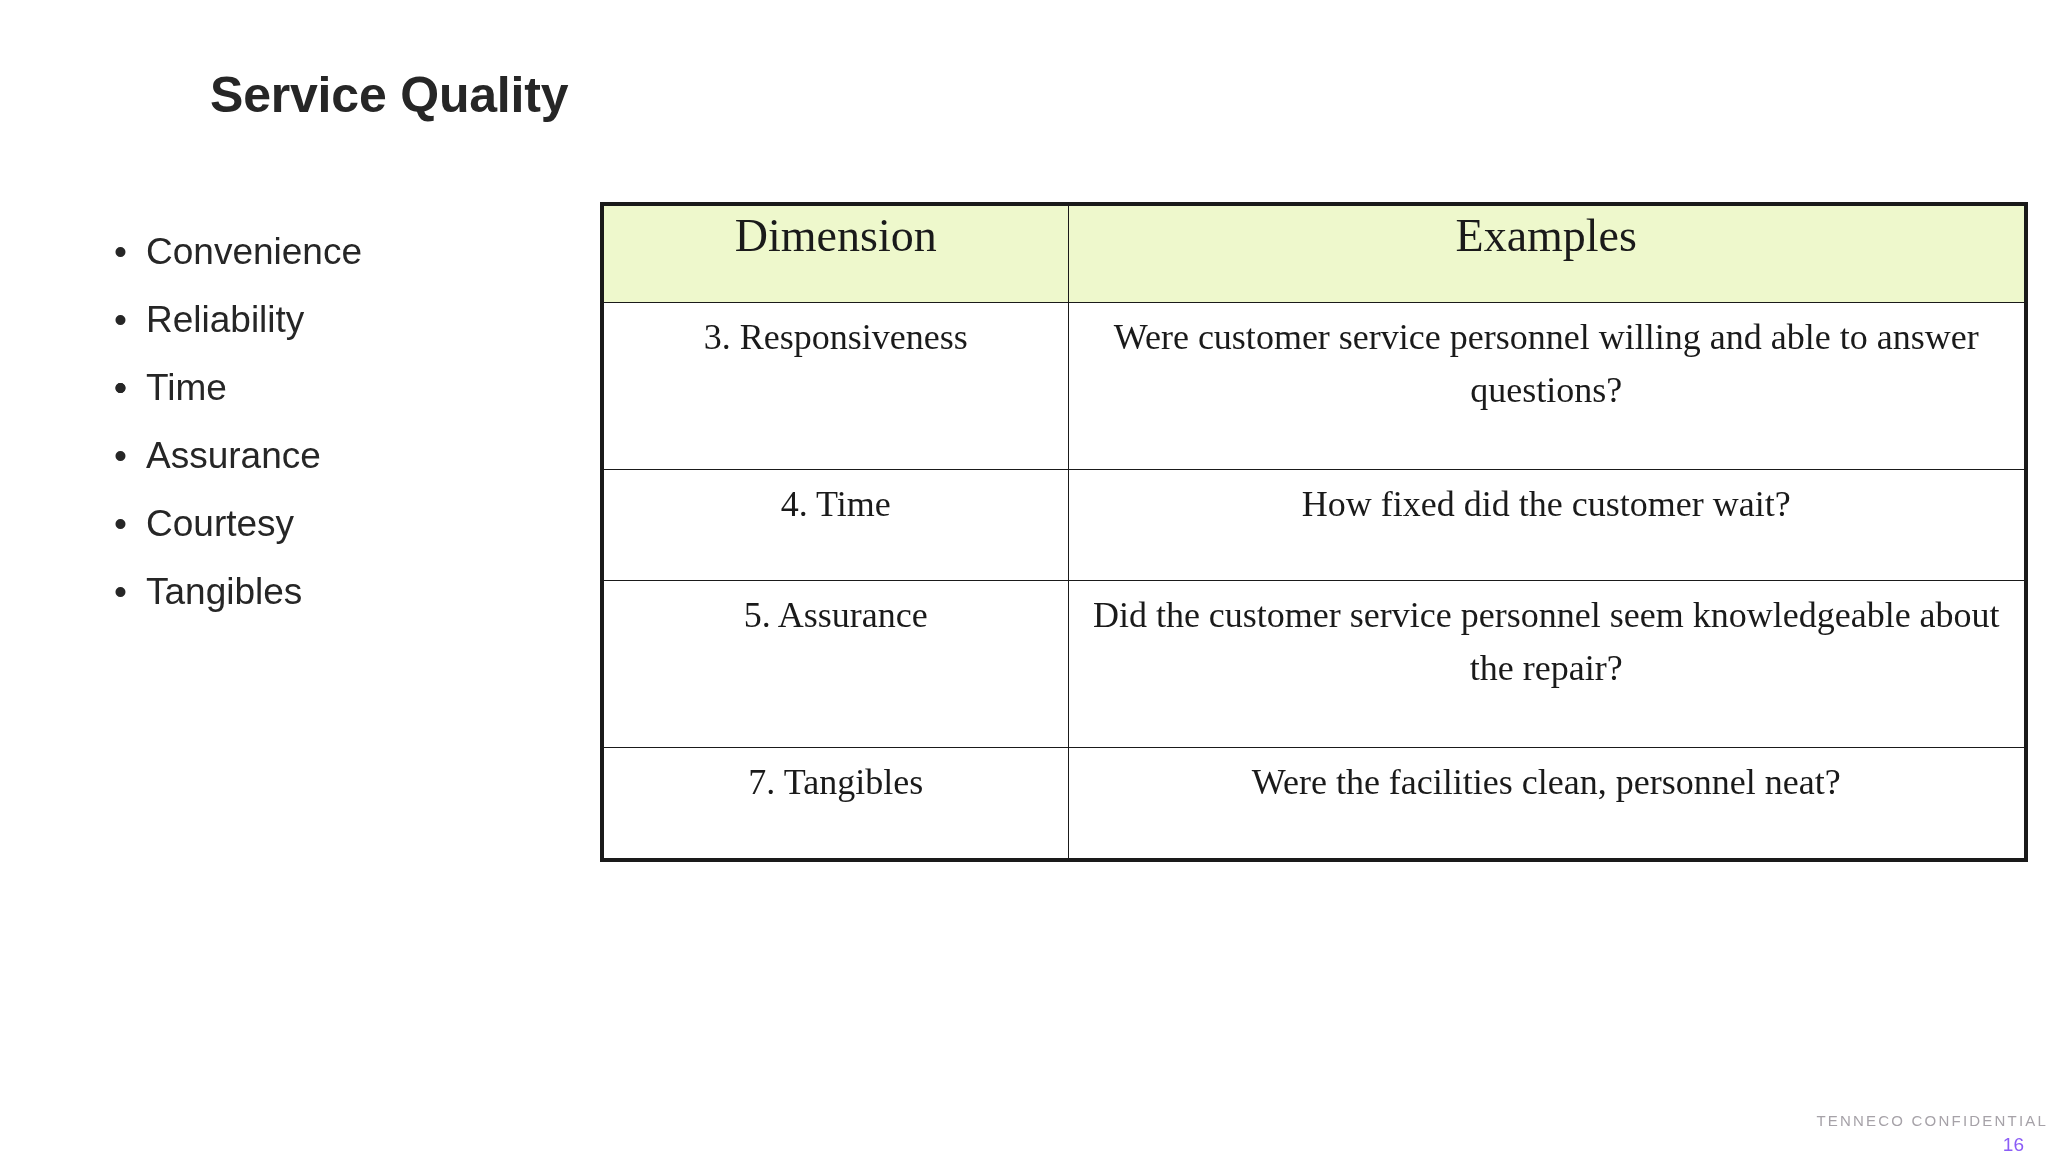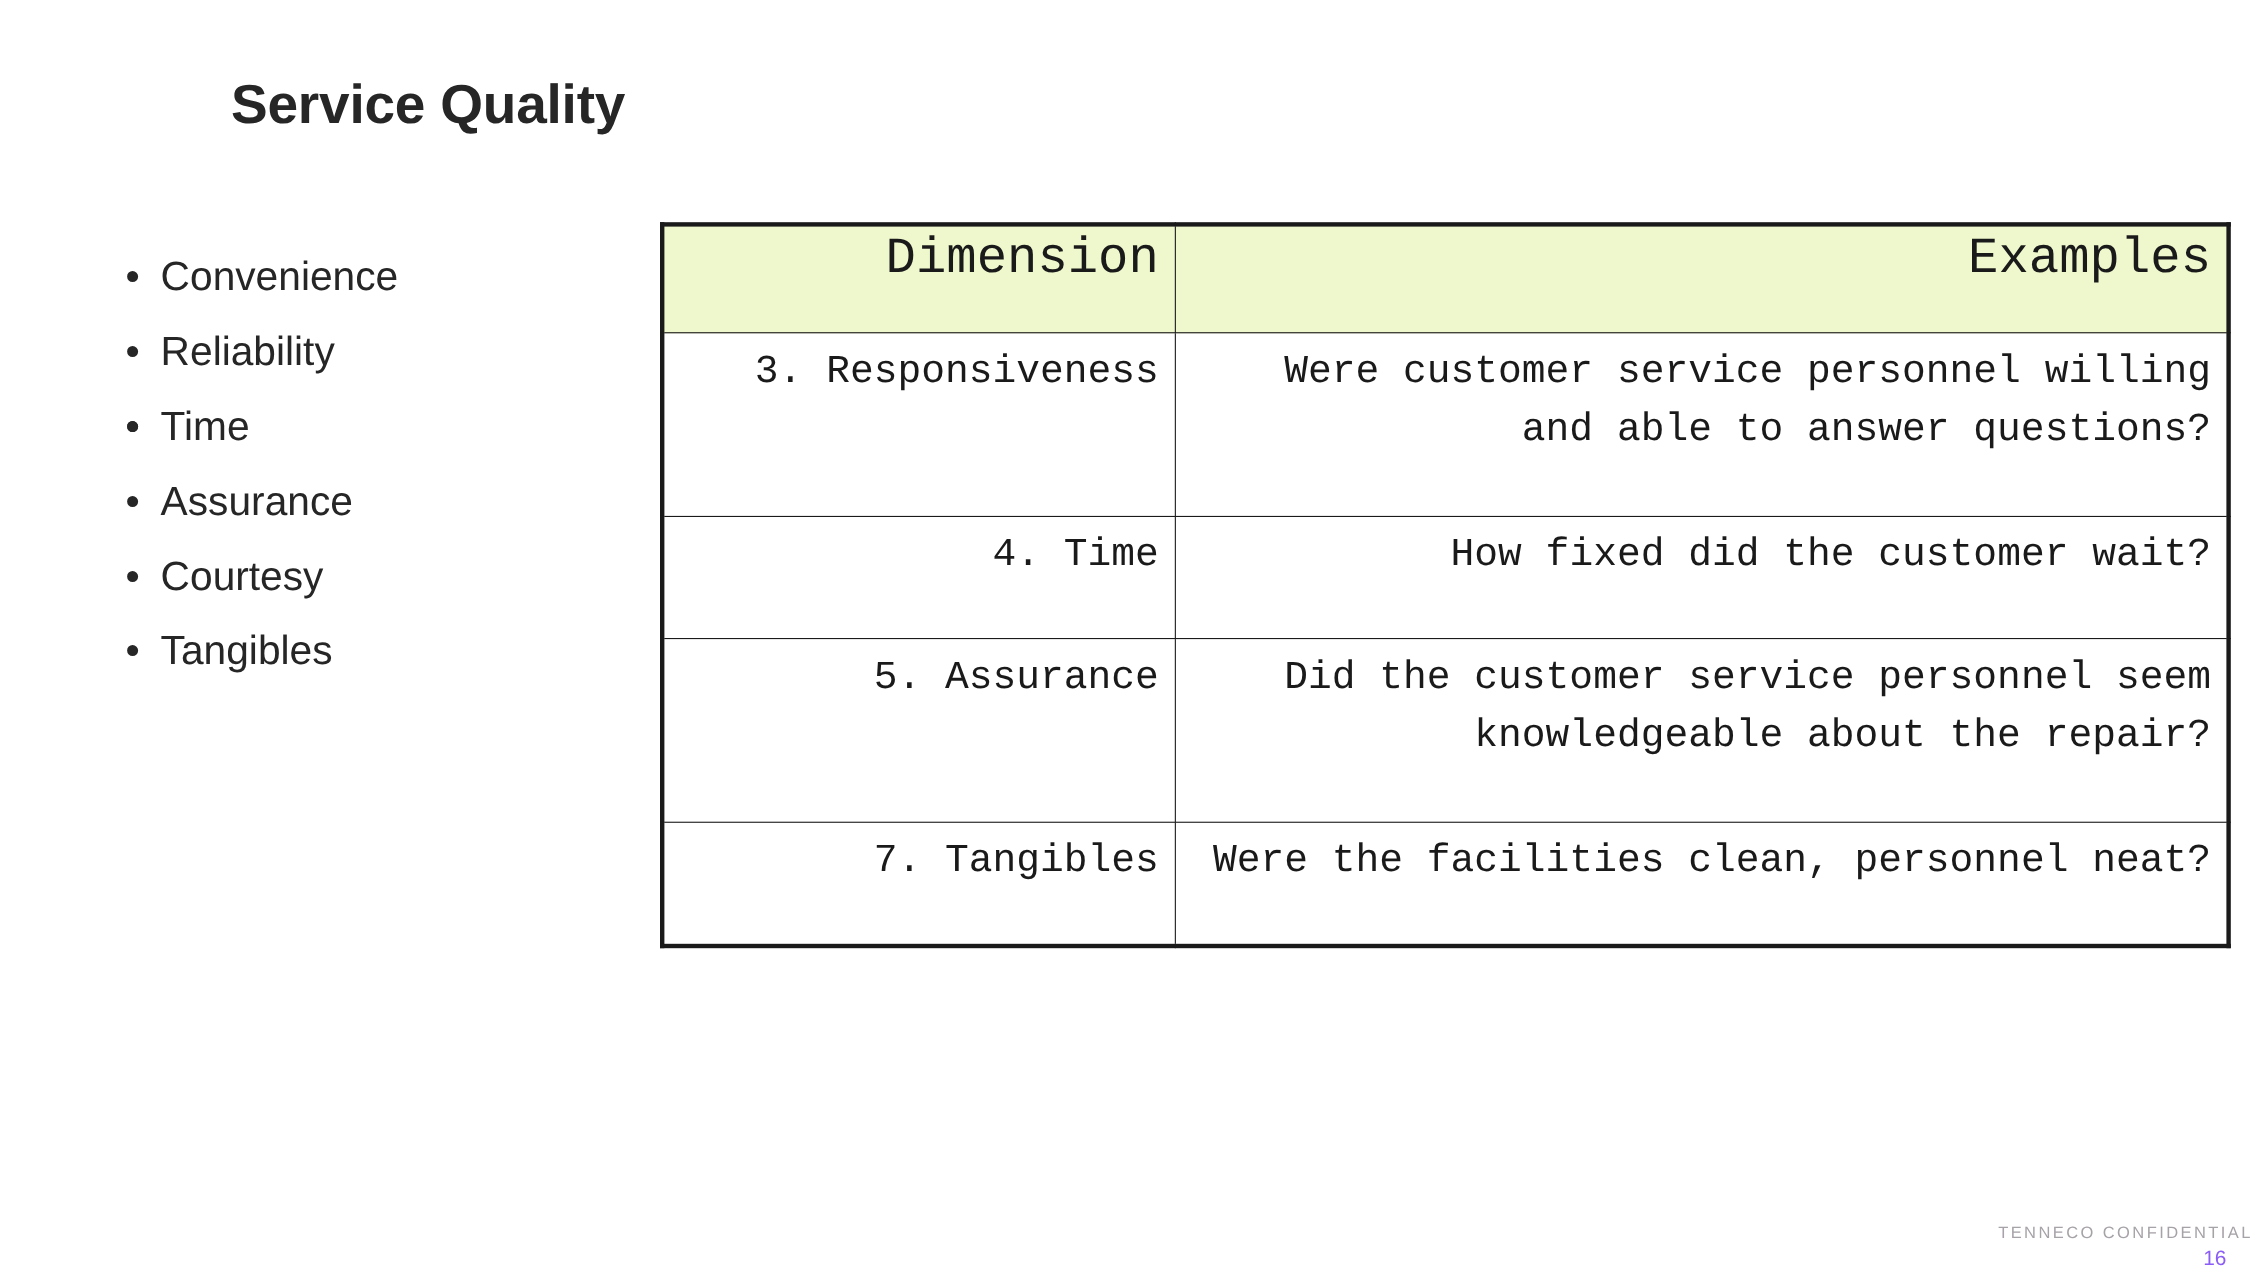--- a/index.html
+++ b/index.html
@@ -67,24 +67,24 @@
     table-layout: fixed;
     background: #ffffff;
   }
   .qtable col.col-dim { width: 466px; }
   .qtable col.col-ex  { width: 958px; }
 
   .qtable th, .qtable td {
     border: 1px solid #1a1a1a;
     vertical-align: top;
     padding: 8px 14px 10px 14px;
-    font-family: Liberation Mono, monospace;
+    font-family: Liberation Serif, serif;
     font-stretch: condensed;
     color: #1a1a1a;
-    text-align: right;
+    text-align: center;
     font-weight: normal;
   }
 
   
   .qtable { border: 4px solid #1a1a1a; }
 
   .qtable thead th {
     background: #eef8cc;
     font-size: 46px;
     line-height: 1.12;

